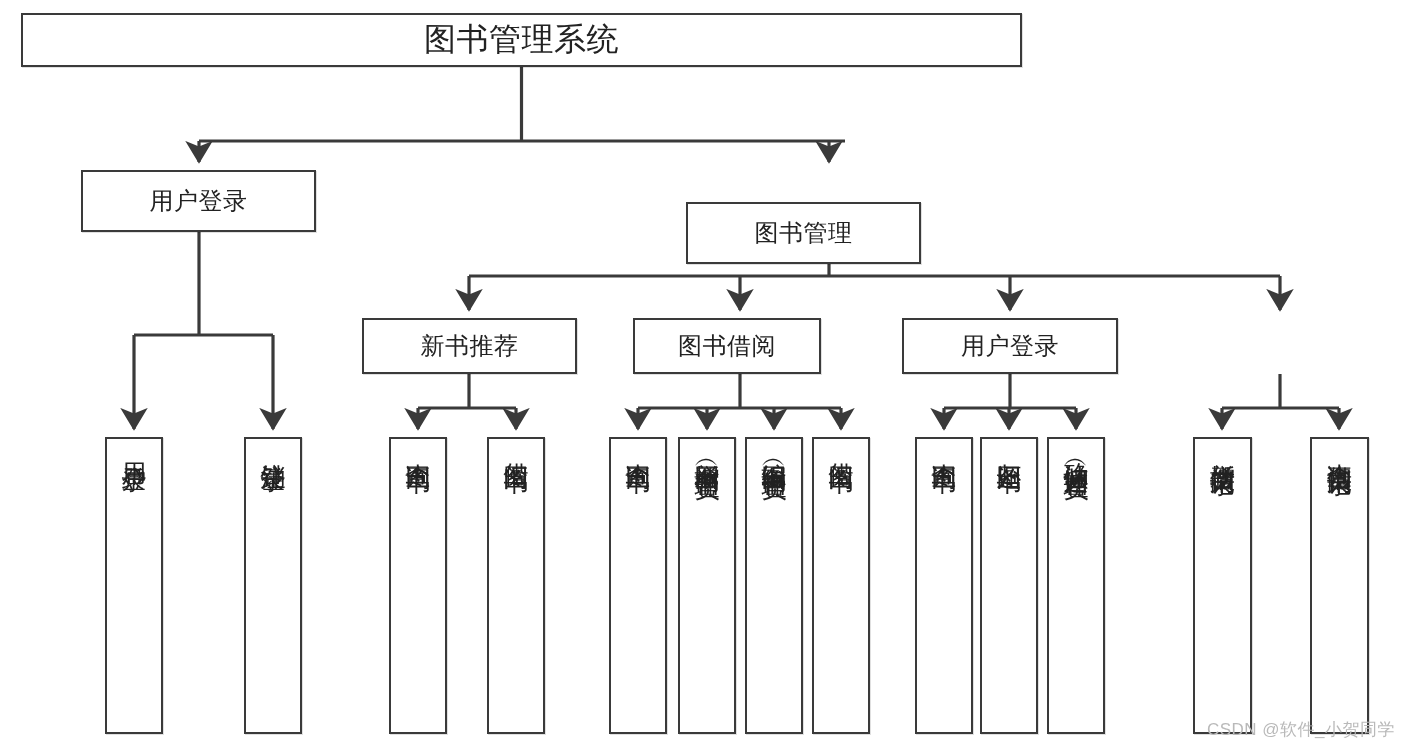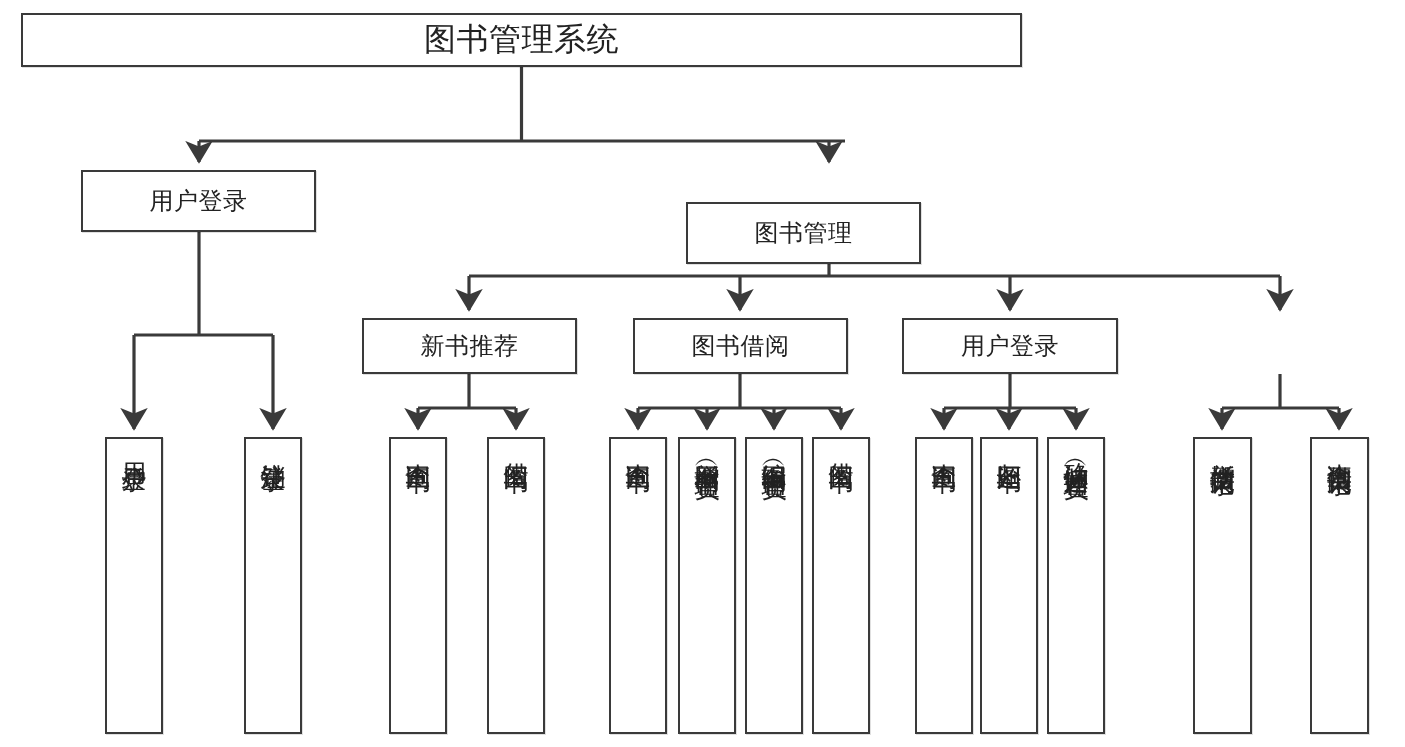--- a/index.html
+++ b/index.html
@@ -134,21 +134,21 @@
   <div class="node level-2" style="left: 81px; top: 170px; width: 235px; height: 62px;">
     <span class="label">用户登录</span>
   </div>
   <div class="node level-2" style="left: 686px; top: 170px; width: 235px; height: 62px; margin-top: 32px;">
     <span class="label">图书管理</span>
   </div>
 
   <div class="node level-3" style="left: 362px; top: 318px; width: 215px; height: 56px; justify-content: center;">
     <span class="label">新书推荐</span>
   </div>
-  <div class="node level-3" style="left: 633px; top: 318px; width: 215px; height: 56px;">
+  <div class="node level-3" style="left: 633px; top: 318px; width: 188px; height: 56px;">
     <span class="label">图书借阅</span>
   </div>
   <div class="node level-3" style="left: 902px; top: 318px; width: 216px; height: 56px;">
     <span class="label">用户登录</span>
   </div>
 
   <div class="node leaf" style="left: 105px; top: 437px; width: 58px; height: 297px;">
     <span class="label">用户登录</span>
   </div>
   <div class="node leaf" style="left: 244px; top: 437px; width: 58px; height: 297px;">
@@ -181,13 +181,14 @@
   <div class="node leaf" style="left: 1047px; top: 437px; width: 58px; height: 297px;">
     <span class="label">确认归还（管理员）</span>
   </div>
   <div class="node leaf" style="left: 1193px; top: 437px; width: 59px; height: 297px;">
     <span class="label">新增借阅记录</span>
   </div>
   <div class="node leaf" style="left: 1310px; top: 437px; width: 59px; height: 297px;">
     <span class="label">查询借阅记录</span>
   </div>
 
+  <div id="watermark">CSDN @软件_小贺同学</div>
 </div>
 
 </body></html>

